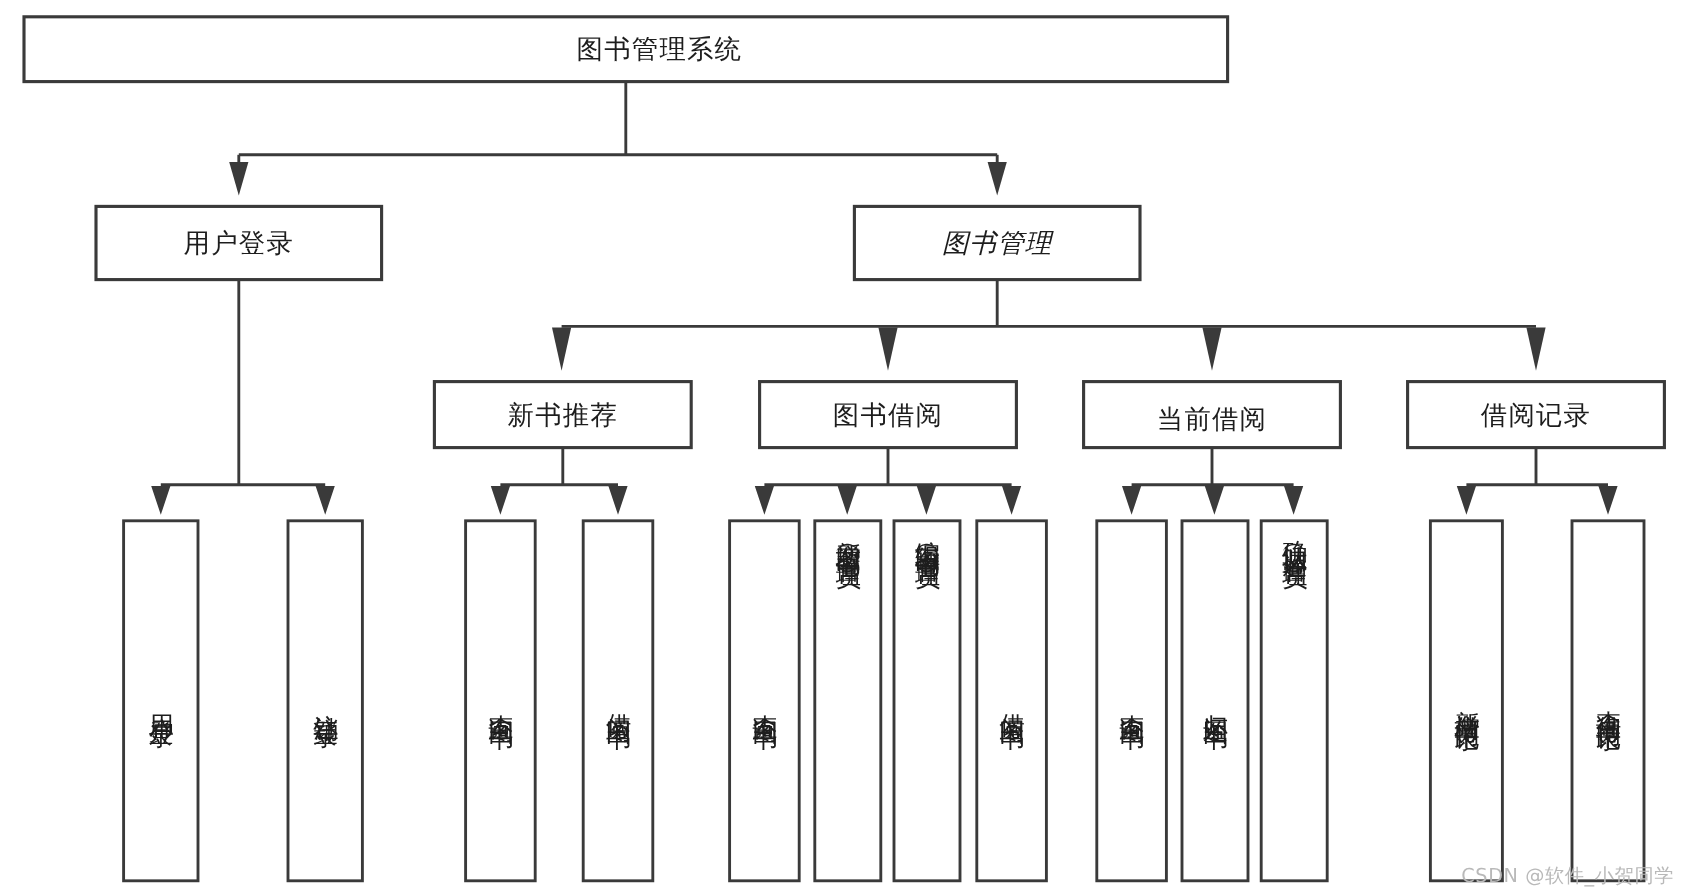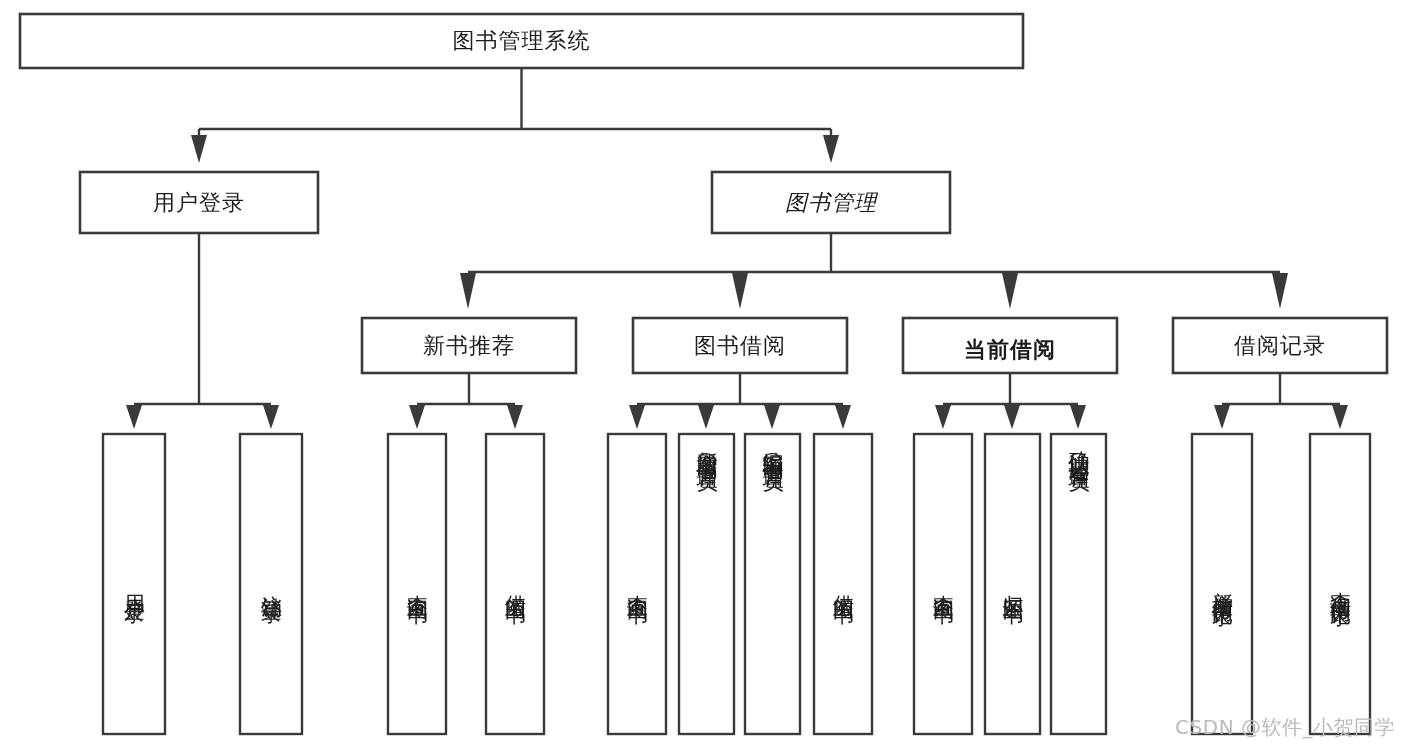--- a/index.html
+++ b/index.html
@@ -75,21 +75,21 @@
     font-size: 22px;
     color: #1d1d1d;
     letter-spacing: 1px;
     white-space: nowrap;
   }
   #watermark {
     position: absolute;
     right: 10px;
     bottom: 6px;
     font-family: "DejaVu Sans", "Liberation Sans", sans-serif;
-    font-size: 20px;
+    font-size: 16px;
     color: #b9b9b9;
     white-space: nowrap;
     letter-spacing: 0.5px;
   }
 </style>
 </head>
 <body>
 
 <div id="diagram-root">
 
@@ -160,38 +160,38 @@
       <rect class="node-box-thin" x="745" y="434" width="55" height="300"></rect>
       <rect class="node-box-thin" x="814" y="434" width="58" height="300"></rect>
       <rect class="node-box-thin" x="914" y="434" width="58" height="300"></rect>
       <rect class="node-box-thin" x="985" y="434" width="55" height="300"></rect>
       <rect class="node-box-thin" x="1051" y="434" width="55" height="300"></rect>
       <rect class="node-box-thin" x="1192" y="434" width="60" height="300"></rect>
       <rect class="node-box-thin" x="1310" y="434" width="60" height="300"></rect>
     </g>
   </svg>
 
-  <div class="htext-wrap" style="left:20px; top:14px; width:1003px; height:54px;">
+  <div class="htext-wrap" style="left:20px; top:14px; width:1003px; height:54px;padding-left:28px;">
     <span class="htext">图书管理系统</span>
   </div>
 
   <div class="htext-wrap" style="left:80px; top:172px; width:238px; height:61px;">
     <span class="htext">用户登录</span>
   </div>
   <div class="htext-wrap" style="left:712px; top:172px; width:238px; height:61px;font-style:italic;">
     <span class="htext">图书管理</span>
   </div>
 
   <div class="htext-wrap" style="left:362px; top:318px; width:214px; height:55px;">
     <span class="htext">新书推荐</span>
   </div>
   <div class="htext-wrap" style="left:633px; top:318px; width:214px; height:55px;">
     <span class="htext">图书借阅</span>
   </div>
-  <div class="htext-wrap" style="left:903px; top:318px; width:214px; height:64px;font-weight:bold;">
+  <div class="htext-wrap" style="left:903px; top:318px; width:214px; height:64px;">
     <span class="htext">当前借阅</span>
   </div>
   <div class="htext-wrap" style="left:1173px; top:318px; width:214px; height:55px;justify-content:center;">
     <span class="htext">借阅记录</span>
   </div>
 
   <div class="vtext-wrap" style="left:103px; top:434px; width:62px; height:300px;">
     <span class="vtext">用户登录</span>
   </div>
   <div class="vtext-wrap" style="left:240px; top:434px; width:62px; height:300px;">

